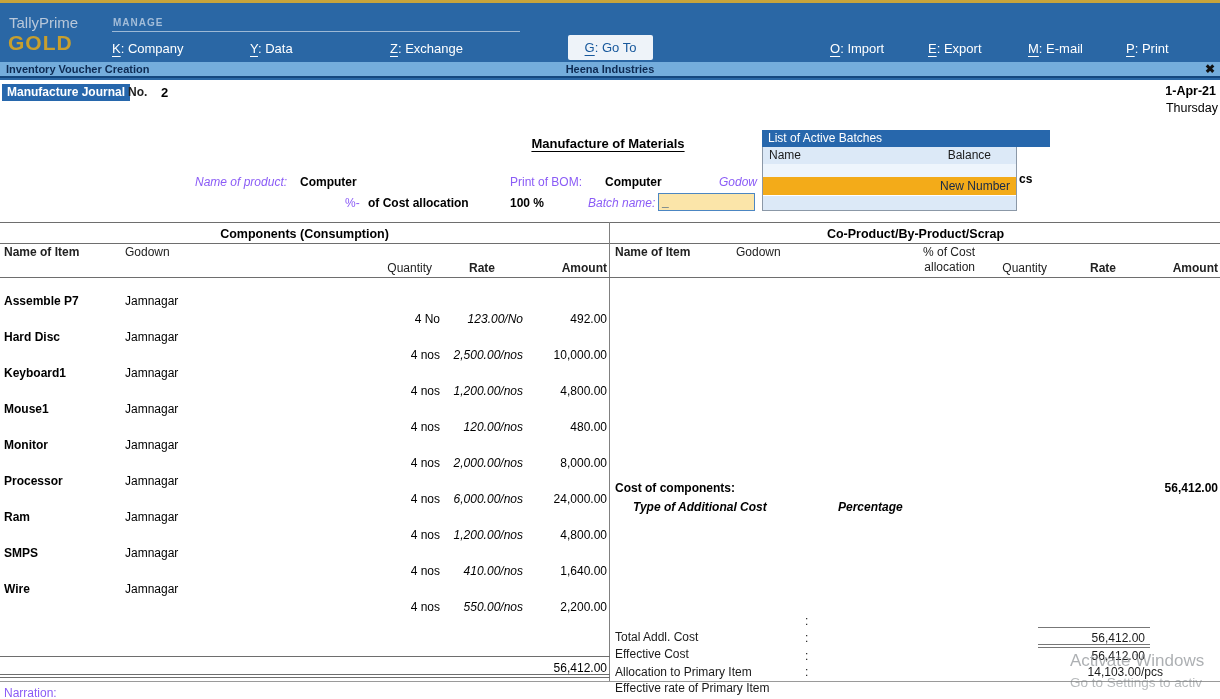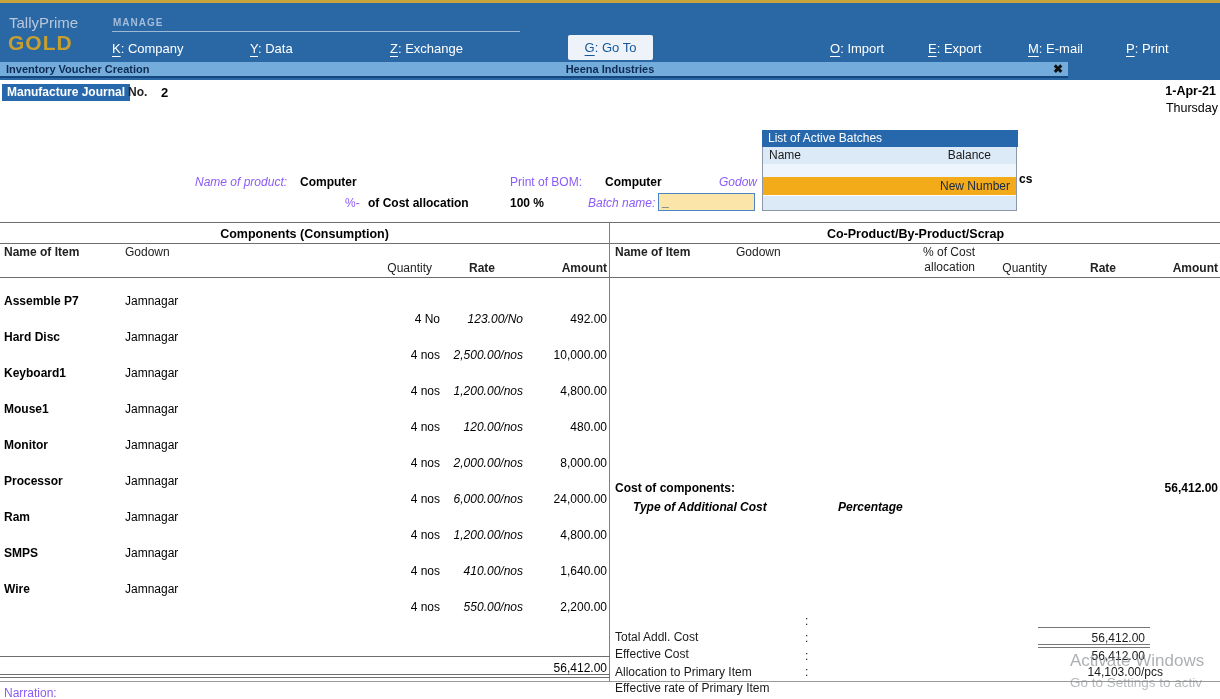--- a/index.html
+++ b/index.html
@@ -22,21 +22,21 @@
   .brand2 { top:28px; left:8px; color:#c79f2e; font-size:21px; font-weight:bold; letter-spacing:1px; }
   .manage { top:14px; left:113px; color:#a3bdd9; font-size:10px; font-weight:bold; letter-spacing:1px; }
   .manage-rule { top:28px; left:112px; width:408px; height:1px; background:#9db9d6; }
   .menuitem { top:35px; color:#ffffff; font-size:13px; height:22px; line-height:22px; cursor:default;text-align:right; }
   .menuitem .mk { text-decoration:underline; text-underline-offset:3px; }
   .goto-btn { top:32px; left:568px; width:85px; height:25px; background:#eef3f9; color:#17589c;
               font-size:13px; text-align:center; line-height:25px; border-radius:2px; }
   .goto-btn .mk { text-decoration:underline; text-underline-offset:3px; }
 
   
-  .titlebar { top:62px; left:0; width:1068px; height:16px; background:#74addc;
+  .titlebar { top:62px; left:0; width:1220px; height:16px; background:#74addc;
               border-bottom:2px solid #14477e; color:#0d2a52; font-weight:bold; font-size:11px; }
   .tb-left { top:1px; left:6px; }
   .tb-center { top:1px; left:0; width:1220px; text-align:center; }
   .tb-close { top:0px; right:5px; font-size:12px; color:#111; cursor:default; }
 
   
   .vtype { top:84px; left:2px; background:#2767ac; color:#fff; font-weight:bold;
            padding:1px 5px 2px 5px; font-size:12px; }
   .vno-label { top:85px; left:128px; font-weight:bold; color:#222; }
   .vno-value { top:85px; left:161px; font-weight:bold; font-size:13px; }
@@ -58,21 +58,21 @@
   .pct-l { top:196px; left:368px; font-weight:bold; }
   .pct-v { top:196px; left:510px; font-weight:bold; }
   .batch-l { top:196px; left:588px; }
   .batch-input { top:193px; left:658px; width:97px; height:18px; background:#fbe5a9;
                  border:1px solid #4c86c2; line-height:16px; padding-left:3px;
                  color:#123c74; font-weight:bold; }
 
   
   .popup { top:130px; left:762px; width:255px; height:81px; background:#dce9f7;
            border:1px solid #8b98a7; border-top:none; }
-  .popup-header { position:absolute; top:0; left:-1px; width:256px; height:17px; background:#2767ac;
+  .popup-header { position:absolute; top:0; left:-1px; width:288px; height:17px; background:#2767ac;
                   color:#fff; font-size:12px; padding-left:6px; line-height:16px; }
   .popup-cols { position:absolute; top:17px; left:0; width:100%; height:17px; color:#1b1b1b; }
   .popup-cols .pc-name { position:absolute; left:6px; top:1px; }
   .popup-cols .pc-bal  { position:absolute; right:25px; top:1px; }
   .popup-gap { position:absolute; top:34px; left:0; width:100%; height:13px; background:#eef5fc; }
   .popup-sel { position:absolute; top:47px; left:0; width:100%; height:19px; background:#f3ab19;
                border-bottom:1px solid #ffffff; color:#14284a; text-align:right;
                padding:2px 6px 0 0; }
 
   
@@ -161,20 +161,21 @@
     <div class="abs tb-center">Heena Industries</div>
     <div class="abs tb-close">✖</div>
   </div>
 
   <div class="abs vtype">Manufacture Journal</div>
   <div class="abs vno-label">No.</div>
   <div class="abs vno-value">2</div>
   <div class="abs vdate">1-Apr-21</div>
   <div class="abs vday">Thursday</div>
 
+  <div class="abs heading">Manufacture of Materials</div>
 
   <div class="abs i lbl pname-l">Name of product:</div>
   <div class="abs b pname-v">Computer</div>
   <div class="abs lbl bom-l">Print of BOM:</div>
   <div class="abs b bom-v">Computer</div>
   <div class="abs i lbl godown-part">Godow</div>
   <div class="abs pcs-part">cs</div>
 
   <div class="abs lbl pct-pre">%-</div>
   <div class="abs pct-l">of Cost allocation</div>

